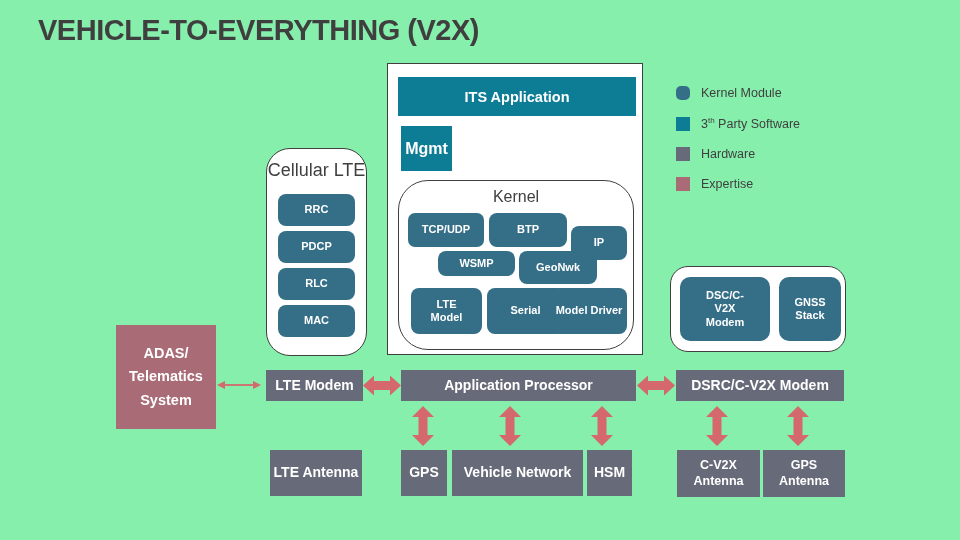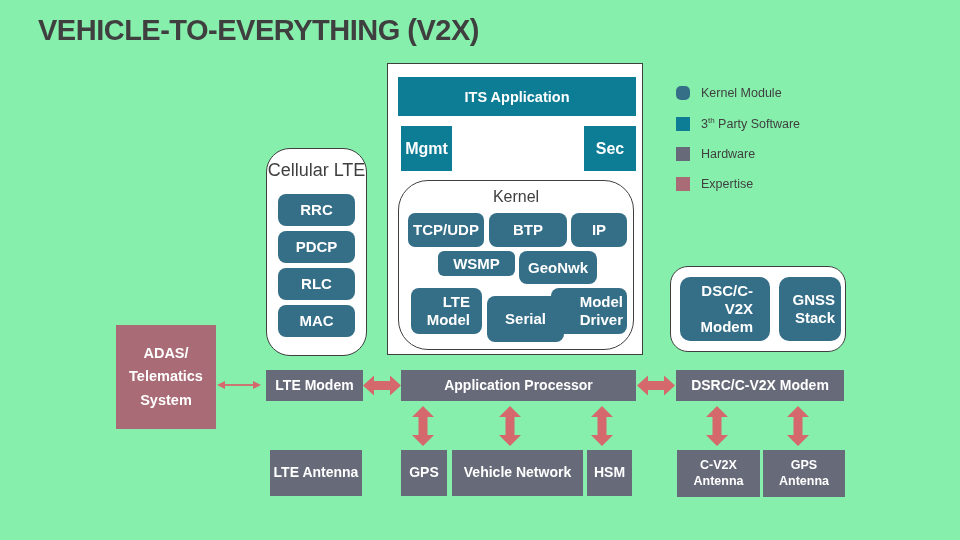--- a/index.html
+++ b/index.html
@@ -23,23 +23,23 @@
   .round30{border-radius:30px;}
   .round18{border-radius:18px;}
   .boxlabel{color:var(--ink); font-size:18px; text-align:center;}
   
   .teal{
     background:var(--teal); color:#fff; font-weight:bold; font-size:16px;
     display:flex; align-items:center; justify-content:center; text-align:center;
   }
   
   .chip{
-    background:var(--slate); color:#fff; font-weight:bold; font-size:15px;
+    background:var(--slate); color:#fff; font-weight:bold; font-size:11px;
     border-radius:8px; display:flex; align-items:center; justify-content:center;
-    text-align:right; line-height:1.2;
+    text-align:center; line-height:1.2;
   }
   .chip.r10{border-radius:10px;}
   
   .gray{
     background:var(--gray); color:#fff; font-weight:bold; font-size:14px;
     display:flex; align-items:center; justify-content:center; text-align:center;
     line-height:1.25;
   }
   .gray.small{font-size:12.5px;}
   
@@ -89,31 +89,30 @@
   <div class="abs outline round24" style="left:266px; top:148px; width:101px; height:208px;"></div>
   <div class="abs boxlabel" style="left:266px; top:160px; width:101px;">Cellular LTE</div>
   <div class="abs chip" style="left:278px; top:194px; width:77px; height:32px;">RRC</div>
   <div class="abs chip" style="left:278px; top:231px; width:77px; height:32px;">PDCP</div>
   <div class="abs chip" style="left:278px; top:268px; width:77px; height:32px;">RLC</div>
   <div class="abs chip" style="left:278px; top:305px; width:77px; height:32px;">MAC</div>
 
   <div class="abs outline" style="left:387px; top:63px; width:256px; height:292px;"></div>
   <div class="abs teal" style="left:398px; top:77px; width:238px; height:39px; font-size:14.5px;">ITS Application</div>
   <div class="abs teal" style="left:401px; top:126px; width:51px; height:45px;">Mgmt</div>
-  <div class="abs teal" style="left:584px; top:126px; width:52px; height:45px;">Sec</div>
 
   <div class="abs outline round30" style="left:398px; top:180px; width:236px; height:170px;"></div>
   <div class="abs boxlabel" style="left:398px; top:188px; width:236px; font-size:16px;">Kernel</div>
   <div class="abs chip" style="left:408px; top:213px; width:76px; height:34px;border-radius:7px;">TCP/UDP</div>
   <div class="abs chip" style="left:489px; top:213px; width:78px; height:34px;">BTP</div>
-  <div class="abs chip" style="left:571px; top:213px; width:56px; height:34px;">IP</div>
-  <div class="abs chip" style="left:438px; top:251px; width:77px; height:25px;border-radius:6px;">WSMP</div>
+  <div class="abs chip" style="left:571px; top:226px; width:56px; height:34px;">IP</div>
+  <div class="abs chip" style="left:438px; top:251px; width:77px; height:25px;">WSMP</div>
   <div class="abs chip" style="left:519px; top:251px; width:78px; height:33px;">GeoNwk</div>
   <div class="abs chip" style="left:411px; top:288px; width:71px; height:46px; padding:0 12px;">LTE Model</div>
-  <div class="abs chip" style="left:487px; top:296px; width:77px; height:46px;">Serial</div>
+  <div class="abs chip" style="left:487px; top:288px; width:77px; height:46px;">Serial</div>
   <div class="abs chip" style="left:551px; top:288px; width:76px; height:46px; padding:0 4px;">Model Driver</div>
 
   <div class="abs outline round18" style="left:670px; top:266px; width:176px; height:86px;"></div>
   <div class="abs chip r10" style="left:680px; top:277px; width:90px; height:64px; padding:0 17px;">DSC/C-V2X Modem</div>
   <div class="abs chip r10" style="left:779px; top:277px; width:62px; height:64px; padding:0 6px;">GNSS Stack</div>
 
   <div class="abs rose" style="left:116px; top:325px; width:100px; height:104px;">ADAS/ Telematics System</div>
 
   <div class="abs gray" style="left:401px; top:370px; width:235px; height:31px;">Application Processor</div>
   <div class="abs gray" style="left:266px; top:370px; width:97px; height:31px;">LTE Modem</div>

